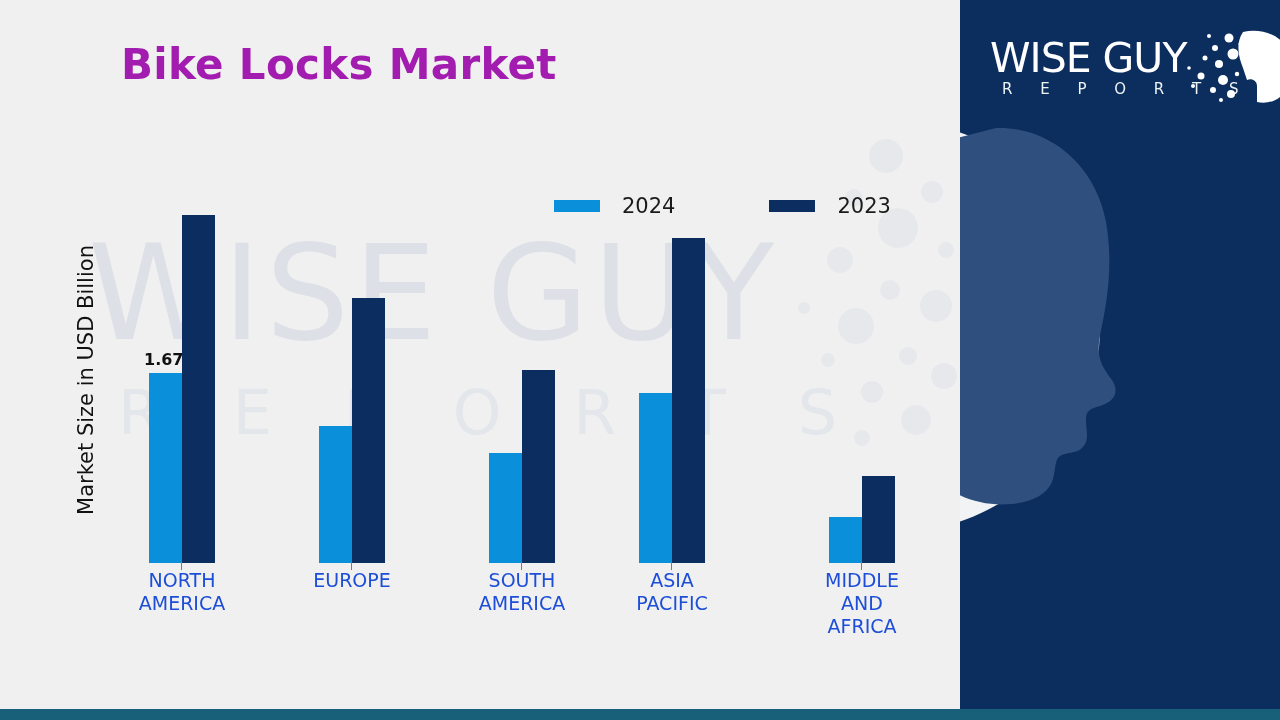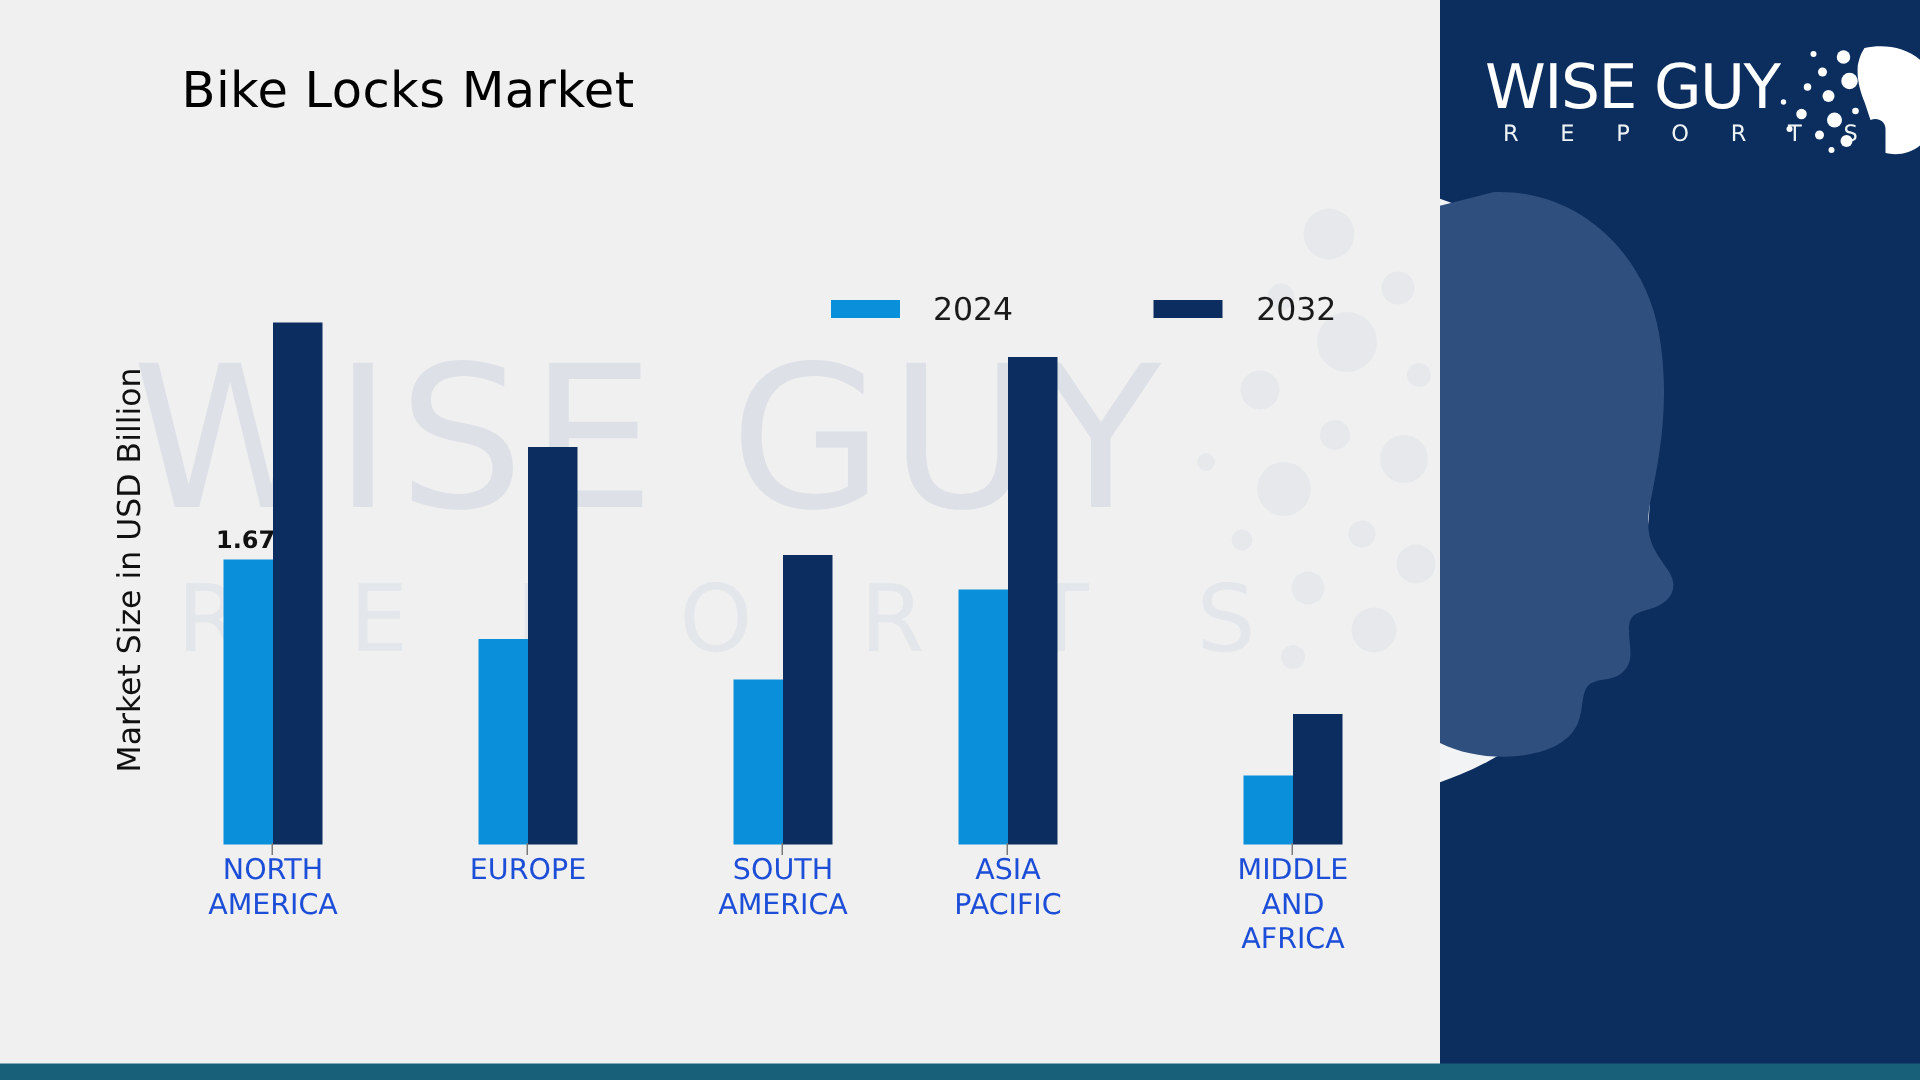--- a/index.html
+++ b/index.html
@@ -31,21 +31,21 @@
   }
   .wm-rep{
     position:absolute;left:118px;top:376px;
     font-size:62px;font-weight:400;letter-spacing:26px;
     color:#e2e6ea;opacity:.9;white-space:nowrap;
   }
   .wm-dots{position:absolute;left:640px;top:120px;opacity:.55;}
 
   .page-title{
     position:absolute;left:121px;top:40px;
-    font-size:33px;color:#000000;font-weight:400;
+    font-size:42px;color:#a21caf;font-weight:700;
     letter-spacing:.3px;white-space:nowrap;
   }
 
   
   .legend{position:absolute;left:554px;top:194px;display:flex;align-items:center;gap:16px;}
   .legend-item{display:flex;align-items:center;}
   .legend-swatch{width:46px;height:12px;display:inline-block;}
   .legend-label{font-size:21px;color:#1a1a1a;margin-left:22px;}
   .legend-gap{width:62px;}
 
@@ -143,21 +143,21 @@
     <div class="page-title">Bike Locks Market</div>
 
     <div class="legend">
       <div class="legend-item">
         <span class="legend-swatch" style="background:#0a8fdb"></span>
         <span class="legend-label">2024</span>
       </div>
       <span class="legend-gap"></span>
       <div class="legend-item">
         <span class="legend-swatch" style="background:#0c2d60"></span>
-        <span class="legend-label">2032</span>
+        <span class="legend-label">2023</span>
       </div>
     </div>
 
     <div class="y-axis-title">Market Size in USD Billion</div>
 
     <div class="plot" id="plot">
         <div class="group" style="left: 17px;">
           <div class="bar-value" style="bottom: 194px;">1.67</div>
           <div class="bars">
             <div class="bar b2024" title="2024: 0.92" style="height: 190px; background: rgb(10, 143, 219);"></div>

